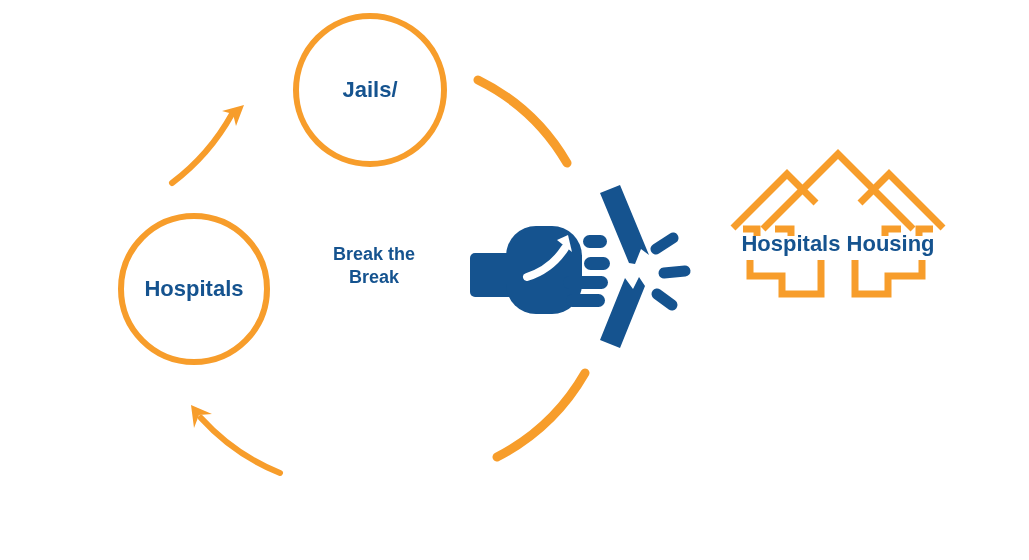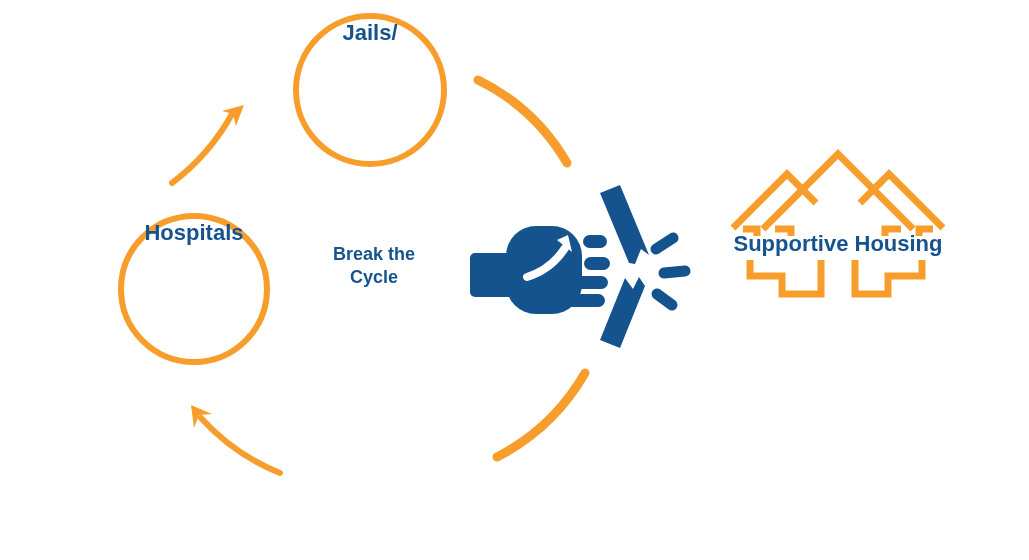--- a/index.html
+++ b/index.html
@@ -14,21 +14,21 @@
     overflow:hidden;
     font-family:"Liberation Sans", sans-serif;
   }
   .svg-layer{position:absolute;left:0;top:0;width:1029px;height:560px;}
   .cycle-node{
     position:absolute;
     border:6px solid var(--orange);
     border-radius:50%;
     box-sizing:border-box;
     background:#ffffff;
-    display:flex;justify-content:center;
+    display:flex;align-items:center;justify-content:center;
     text-align:center;
   }
   .node-label{
     color:var(--blue);
     font-size:22px;font-weight:700;line-height:1.25;
   }
   .node-label span{display:block;}
   #node-jails{left:293px;top:13px;width:154px;height:154px;}
   #node-shelters{left:118px;top:213px;width:152px;height:152px;}
   #node-streets{left:310px;top:369px;width:156px;height:156px;}
@@ -111,18 +111,18 @@
     </div>
   </div>
 
   <div class="cycle-node" id="node-shelters">
     <div class="node-label">Hospitals</div>
   </div>
 
 
   <div class="center-label">
     <span>Break the</span>
-    <span>Cycle</span>
+    <span>Break</span>
   </div>
 
-  <div class="housing-label">Supportive Housing</div>
+  <div class="housing-label">Hospitals Housing</div>
 
 </div>
 
 </body></html>

